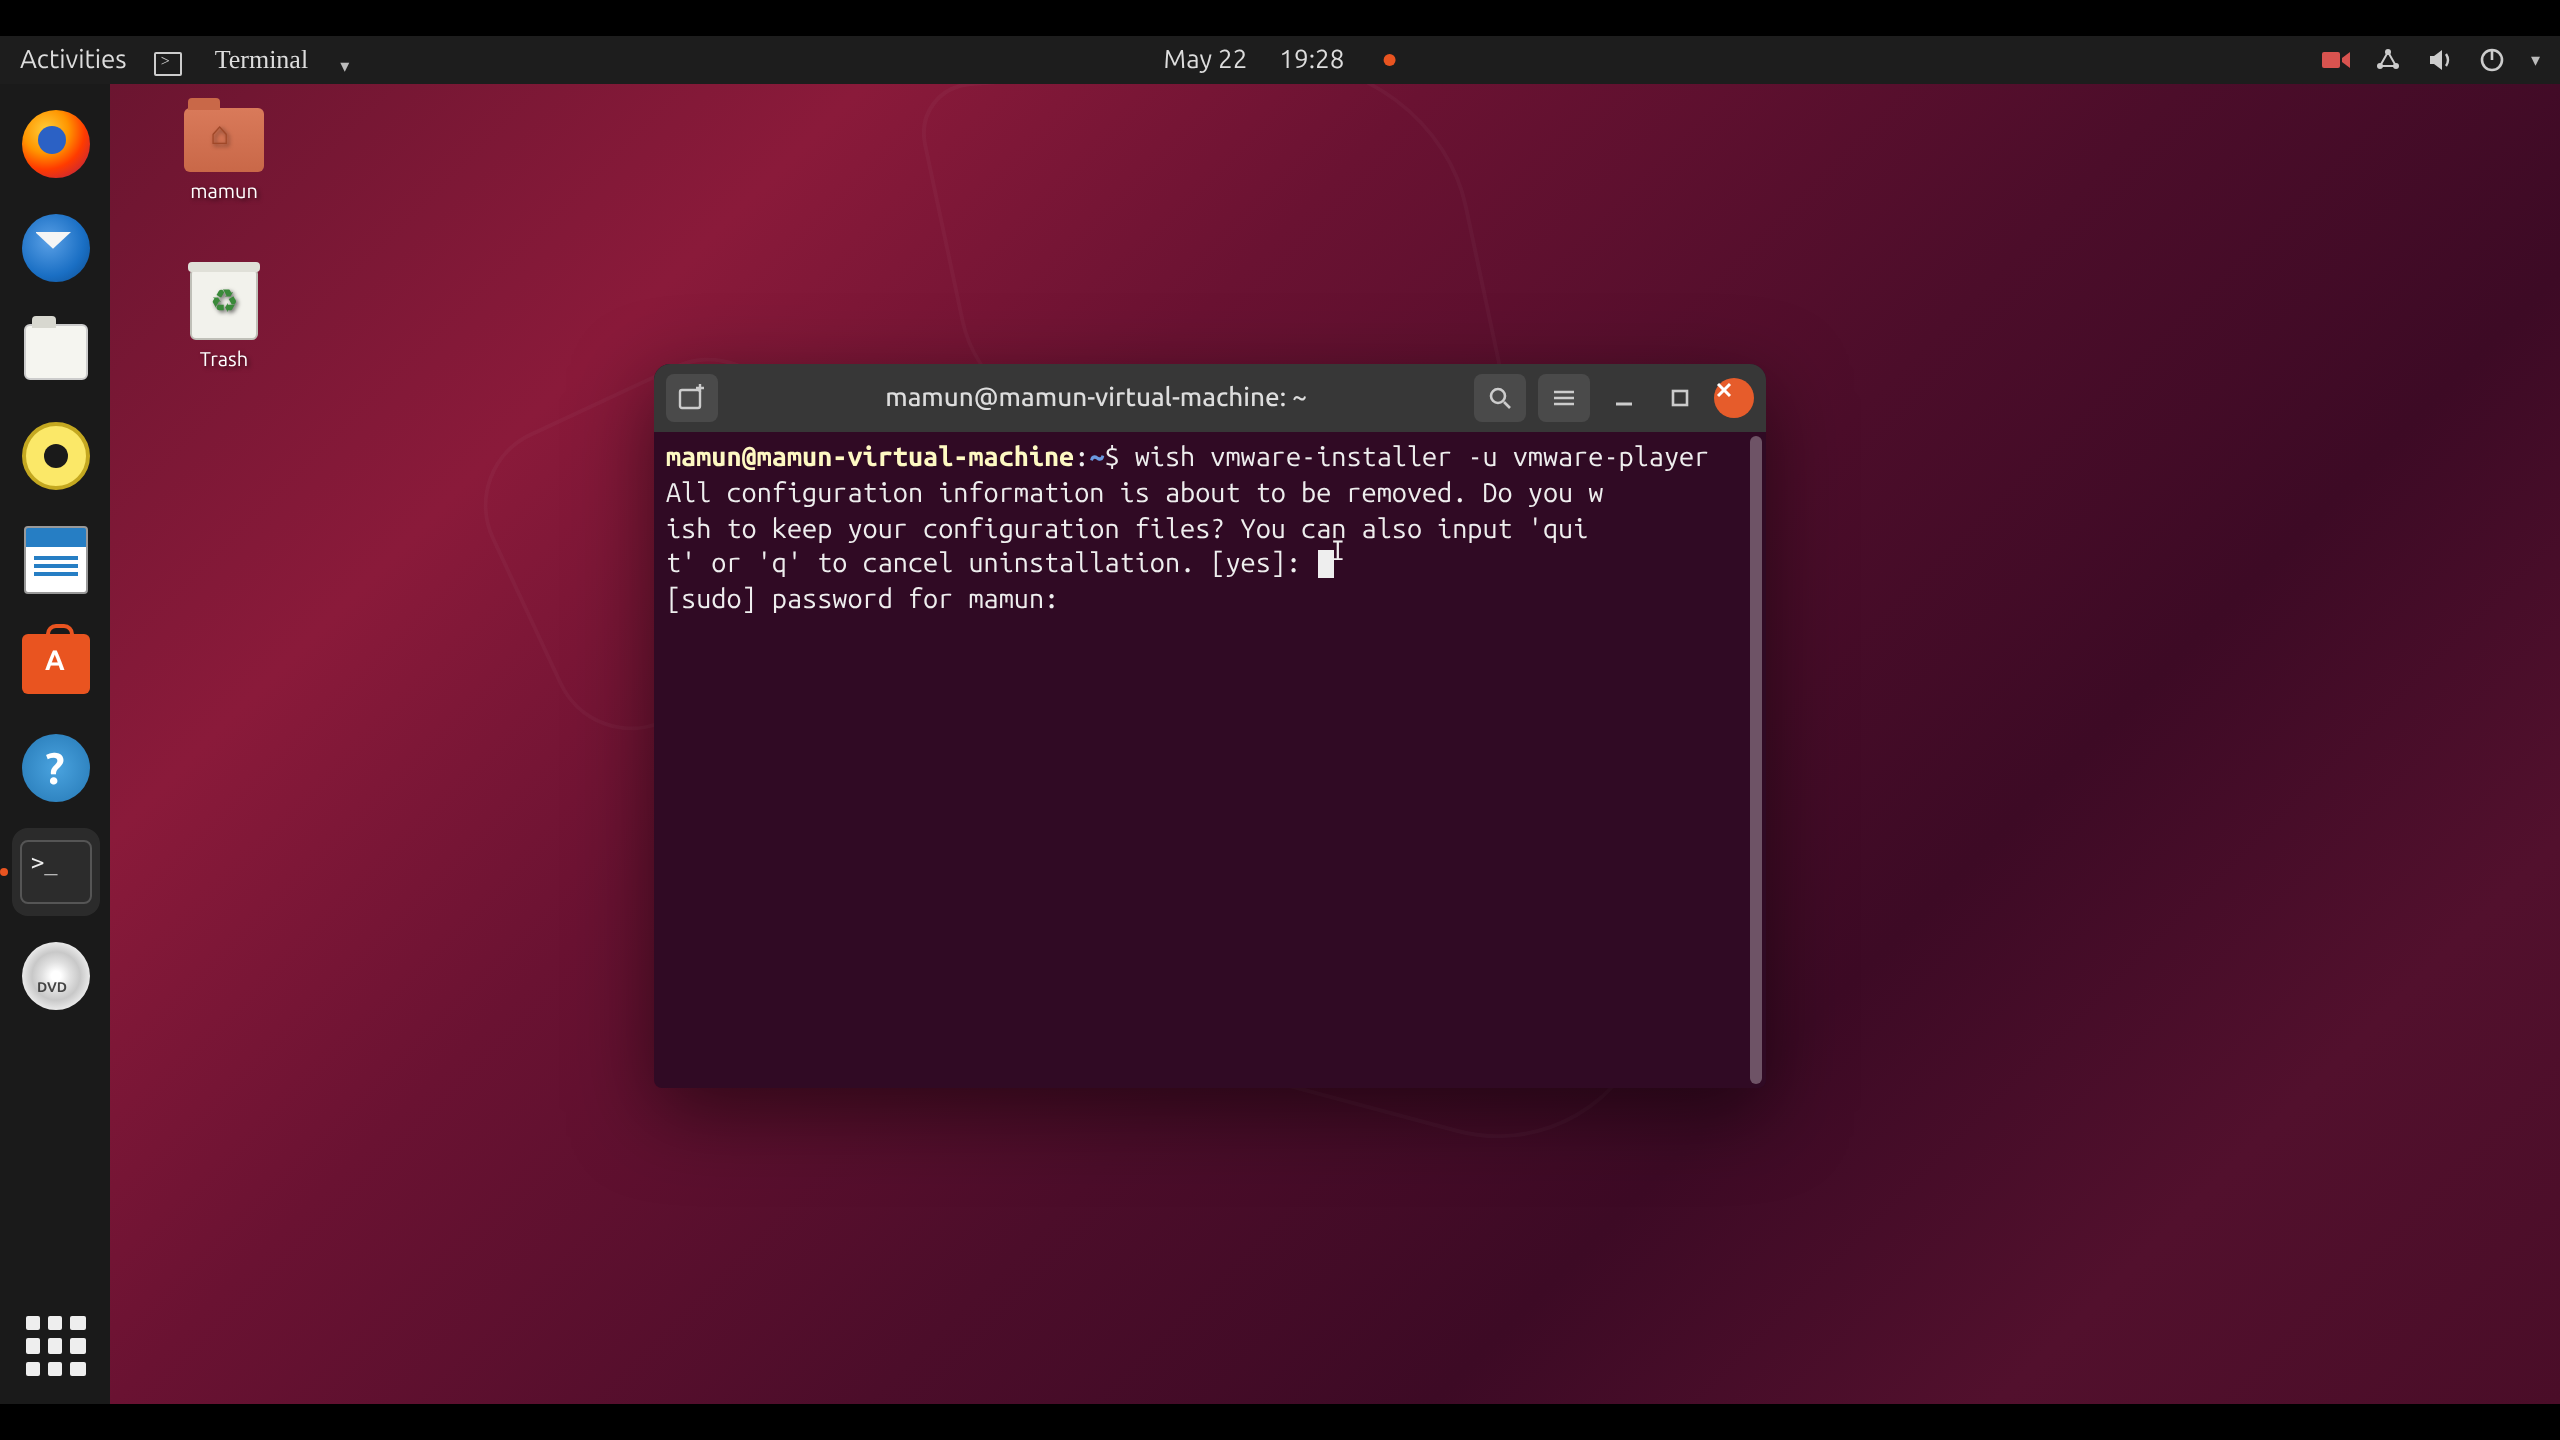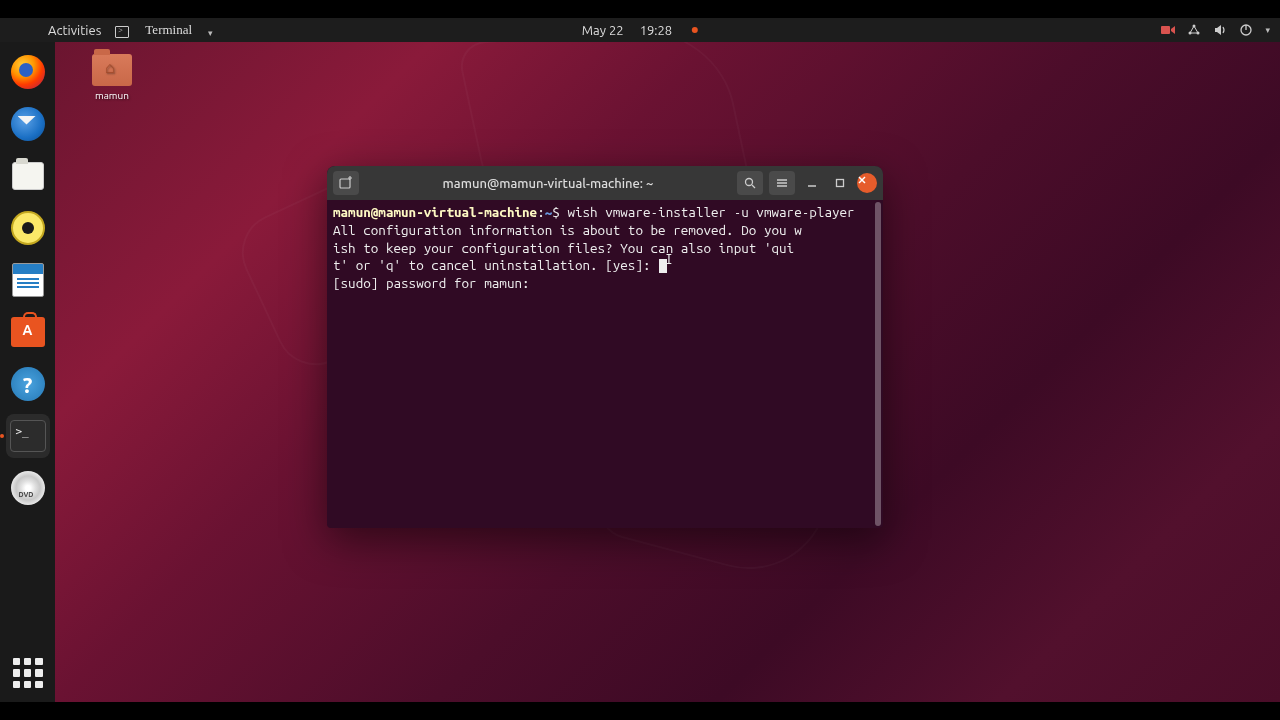--- a/index.html
+++ b/index.html
@@ -20,21 +20,21 @@
 
 .topbar {
   position: absolute; top: 18px; left: 0; right: 0; height: 24px;
   background: #1d1d1d;
   color: #ddd;
   font-size: 13px;
   display: flex; align-items: center;
   padding: 0 10px;
   z-index: 50;
 }
-.topbar .left { display: flex; align-items: center; gap: 14px; margin-left: 38px; }
+.topbar .left { display: flex; align-items: center; gap: 14px; }
 .topbar .center { position: absolute; left: 50%; transform: translateX(-50%); display: flex; align-items: center; gap: 16px; }
 .topbar .right { margin-left: auto; display: flex; align-items: center; gap: 12px; }
 .appmenu { display: flex; align-items: flex-end; gap: 16px; font-family: Liberation Serif, serif; }
 .terminal-glyph { width: 14px; height: 12px; border: 1px solid #ccc; border-radius: 1px; position: relative; }
 .terminal-glyph::after { content: ">"; position: absolute; font-size: 8px; top: -1px; left: 2px; color: #ccc; }
 .dropdown-arrow { font-size: 9px; color: #bbb; }
 .status-dot { width: 6px; height: 6px; background: #e95420; border-radius: 50%; display: inline-block; margin-left: 4px; }
 .tray-icon { width: 14px; height: 14px; display: flex; align-items: center; justify-content: center; color: #ccc; }
 
 
@@ -95,21 +95,21 @@
 .folder-icon { width: 40px; height: 32px; margin: 0 auto 4px; border-radius: 3px; position:relative; }
 .folder-home { background: linear-gradient(#d97a5a, #c96848); }
 .folder-home::before { content:""; position:absolute; top:-5px; left:2px; width:16px; height:6px; background:#c96848; border-radius:2px 2px 0 0; }
 .folder-home::after { content:"⌂"; position:absolute; top:4px; left:13px; color:#a04828; font-size:16px; }
 .trash-icon { width: 34px; height: 36px; margin: 0 auto 4px; background:#f2f2ec; border-radius:3px; border: 1px solid #c0c0b8; position:relative; }
 .trash-icon::before { content:""; position:absolute; top:-4px; left:-2px; right:-2px; height:5px; background:#e0e0d8; border-radius:2px; }
 .trash-icon::after { content:"♻"; position:absolute; top:6px; left:9px; font-size:16px; color:#3a8a3a; }
 
 
 .terminal-window {
-  position: absolute; top: 124px; left: 272px; width: 556px; height: 362px;
+  position: absolute; top: 140px; left: 272px; width: 556px; height: 362px;
   background: #300a24;
   border-radius: 8px 8px 4px 4px;
   box-shadow: 0 12px 40px rgba(0,0,0,0.5);
   display: flex; flex-direction: column;
   overflow: hidden;
 }
 .titlebar {
   height: 34px; background: #373737;
   display: flex; align-items: center; padding: 0 6px;
   color: #ddd; font-size: 13px;
@@ -230,20 +230,24 @@
 
 <div class="desktop">
   <div class="focal-shape cat1"></div>
   <div class="focal-shape cat2"></div>
   <div class="focal-shape cat3"></div>
 
   <div class="desktop-icon di-home">
     <div class="folder-icon folder-home"></div>
     <div>mamun</div>
   </div>
+  <div class="desktop-icon di-trash">
+    <div class="trash-icon"></div>
+    <div>Trash</div>
+  </div>
 
   <div class="terminal-window">
     <div class="titlebar">
       <div class="tb-left">
         <div class="tb-btn flat">
           <svg width="14" height="14" viewBox="0 0 14 14">
               <rect x="1" y="3" width="10" height="9" rx="1" fill="none" stroke="#ccc" stroke-width="1.2"></rect>
               <line x1="9" y1="2" x2="13" y2="2" stroke="#ccc" stroke-width="1.2"></line>
               <line x1="11" y1="0" x2="11" y2="4" stroke="#ccc" stroke-width="1.2"></line>
             </svg>

